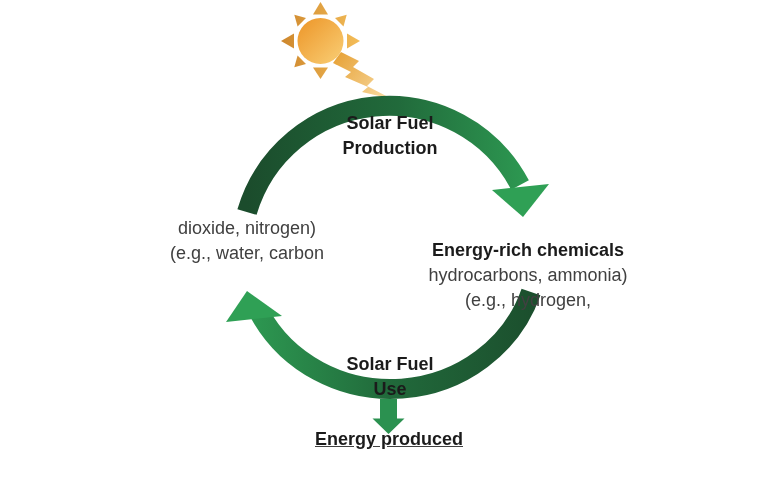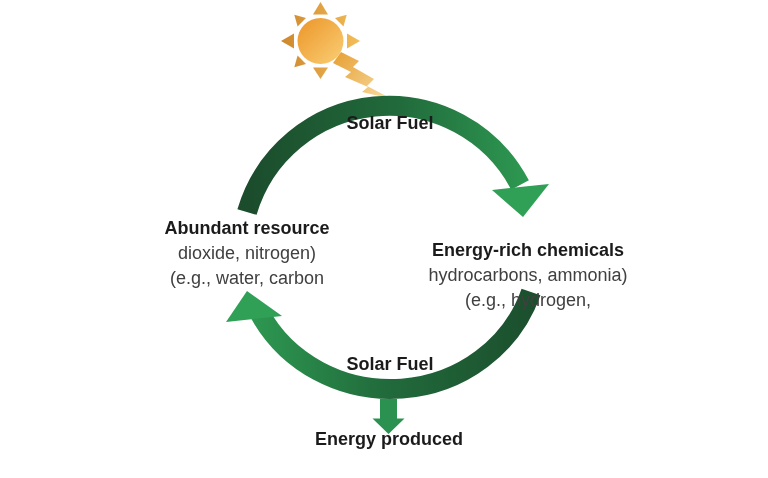--- a/index.html
+++ b/index.html
@@ -67,35 +67,36 @@
     <polygon points="492,190 549,184 523,217" style="fill:var(--arc-bright-green,#2fa055)"></polygon>
 
     <path d="M 531 292 A 148 142 0 0 1 259 312" fill="none" stroke="url(#gradBottomArc)" stroke-width="20"></path>
     <polygon points="226,322 282,316 247,291" style="fill:var(--arc-bright-green,#2fa055)"></polygon>
 
     <polygon points="380,399 397,399 397,418.5 404.5,418.5 388.5,434 372.5,418.5 380,418.5" style="fill:var(--down-arrow-green,#2b9150)"></polygon>
   </svg>
 
   <div class="cycle-label" style="left:390px;top:111px;">
     <div>Solar Fuel</div>
+    <div>Production</div>
   </div>
 
   <div class="node" style="left:247px;top:216px;">
-    <div class="title">Abundant resource</div>
     <div>dioxide, nitrogen)</div>
     <div>(e.g., water, carbon</div>
   </div>
 
   <div class="node" style="left:528px;top:218px;margin-top:20px;">
     <div class="title">Energy-rich chemicals</div>
     <div>hydrocarbons, ammonia)</div>
     <div>(e.g., hydrogen,</div>
   </div>
 
   <div class="cycle-label" style="left:390px;top:352px;">
     <div>Solar Fuel</div>
+    <div>Use</div>
   </div>
 
-  <div class="node" style="left:389px;top:427px;">
+  <div class="node" style="left:389px;top:427px;text-decoration:underline;">
     <div class="title">Energy produced</div>
   </div>
 
 </div>
 
 </body></html>

